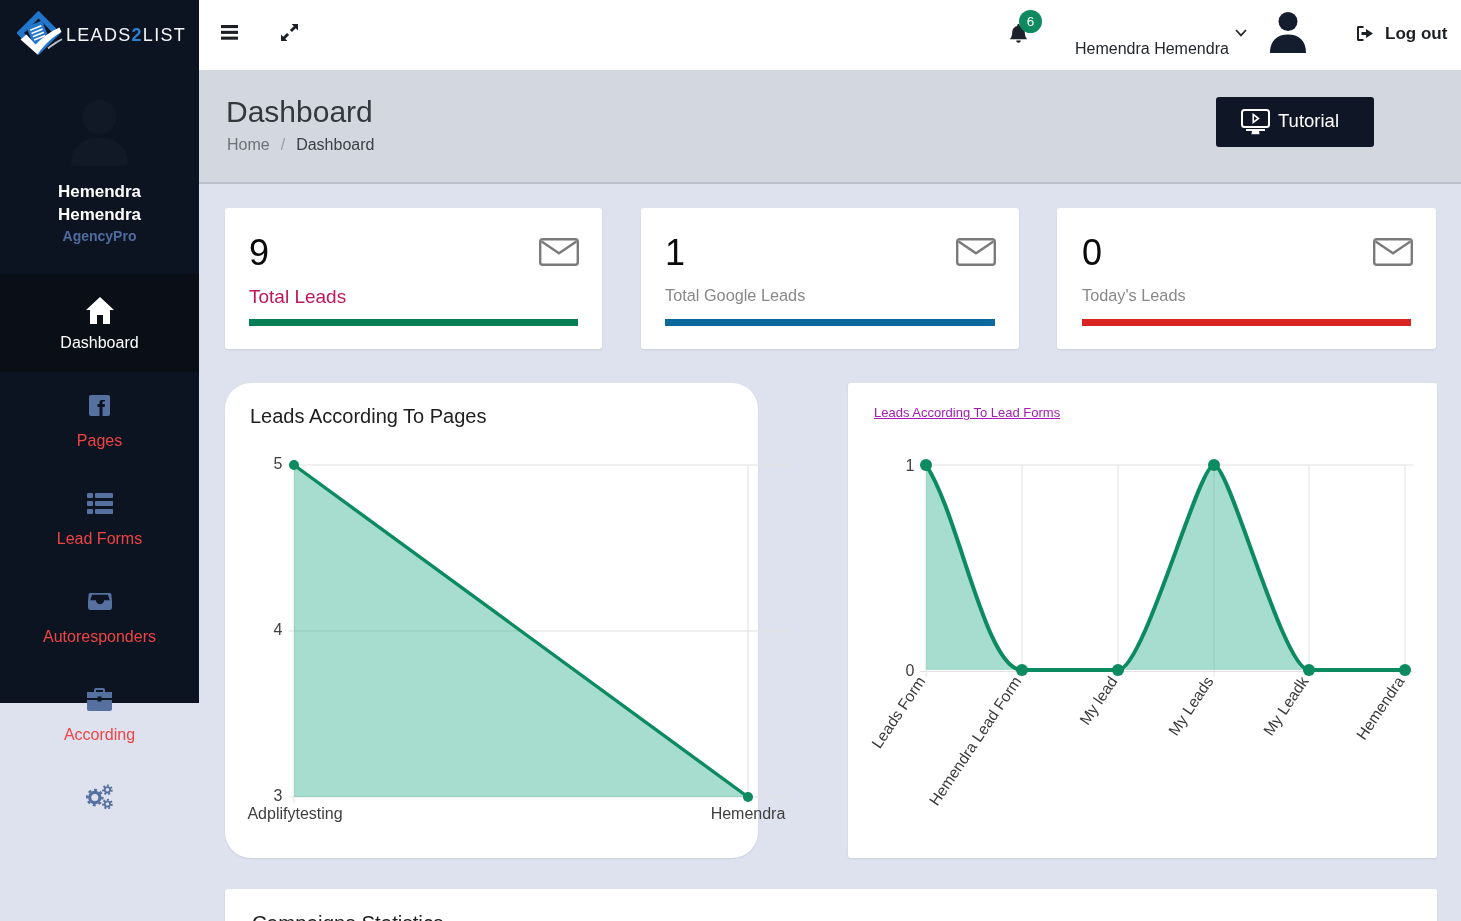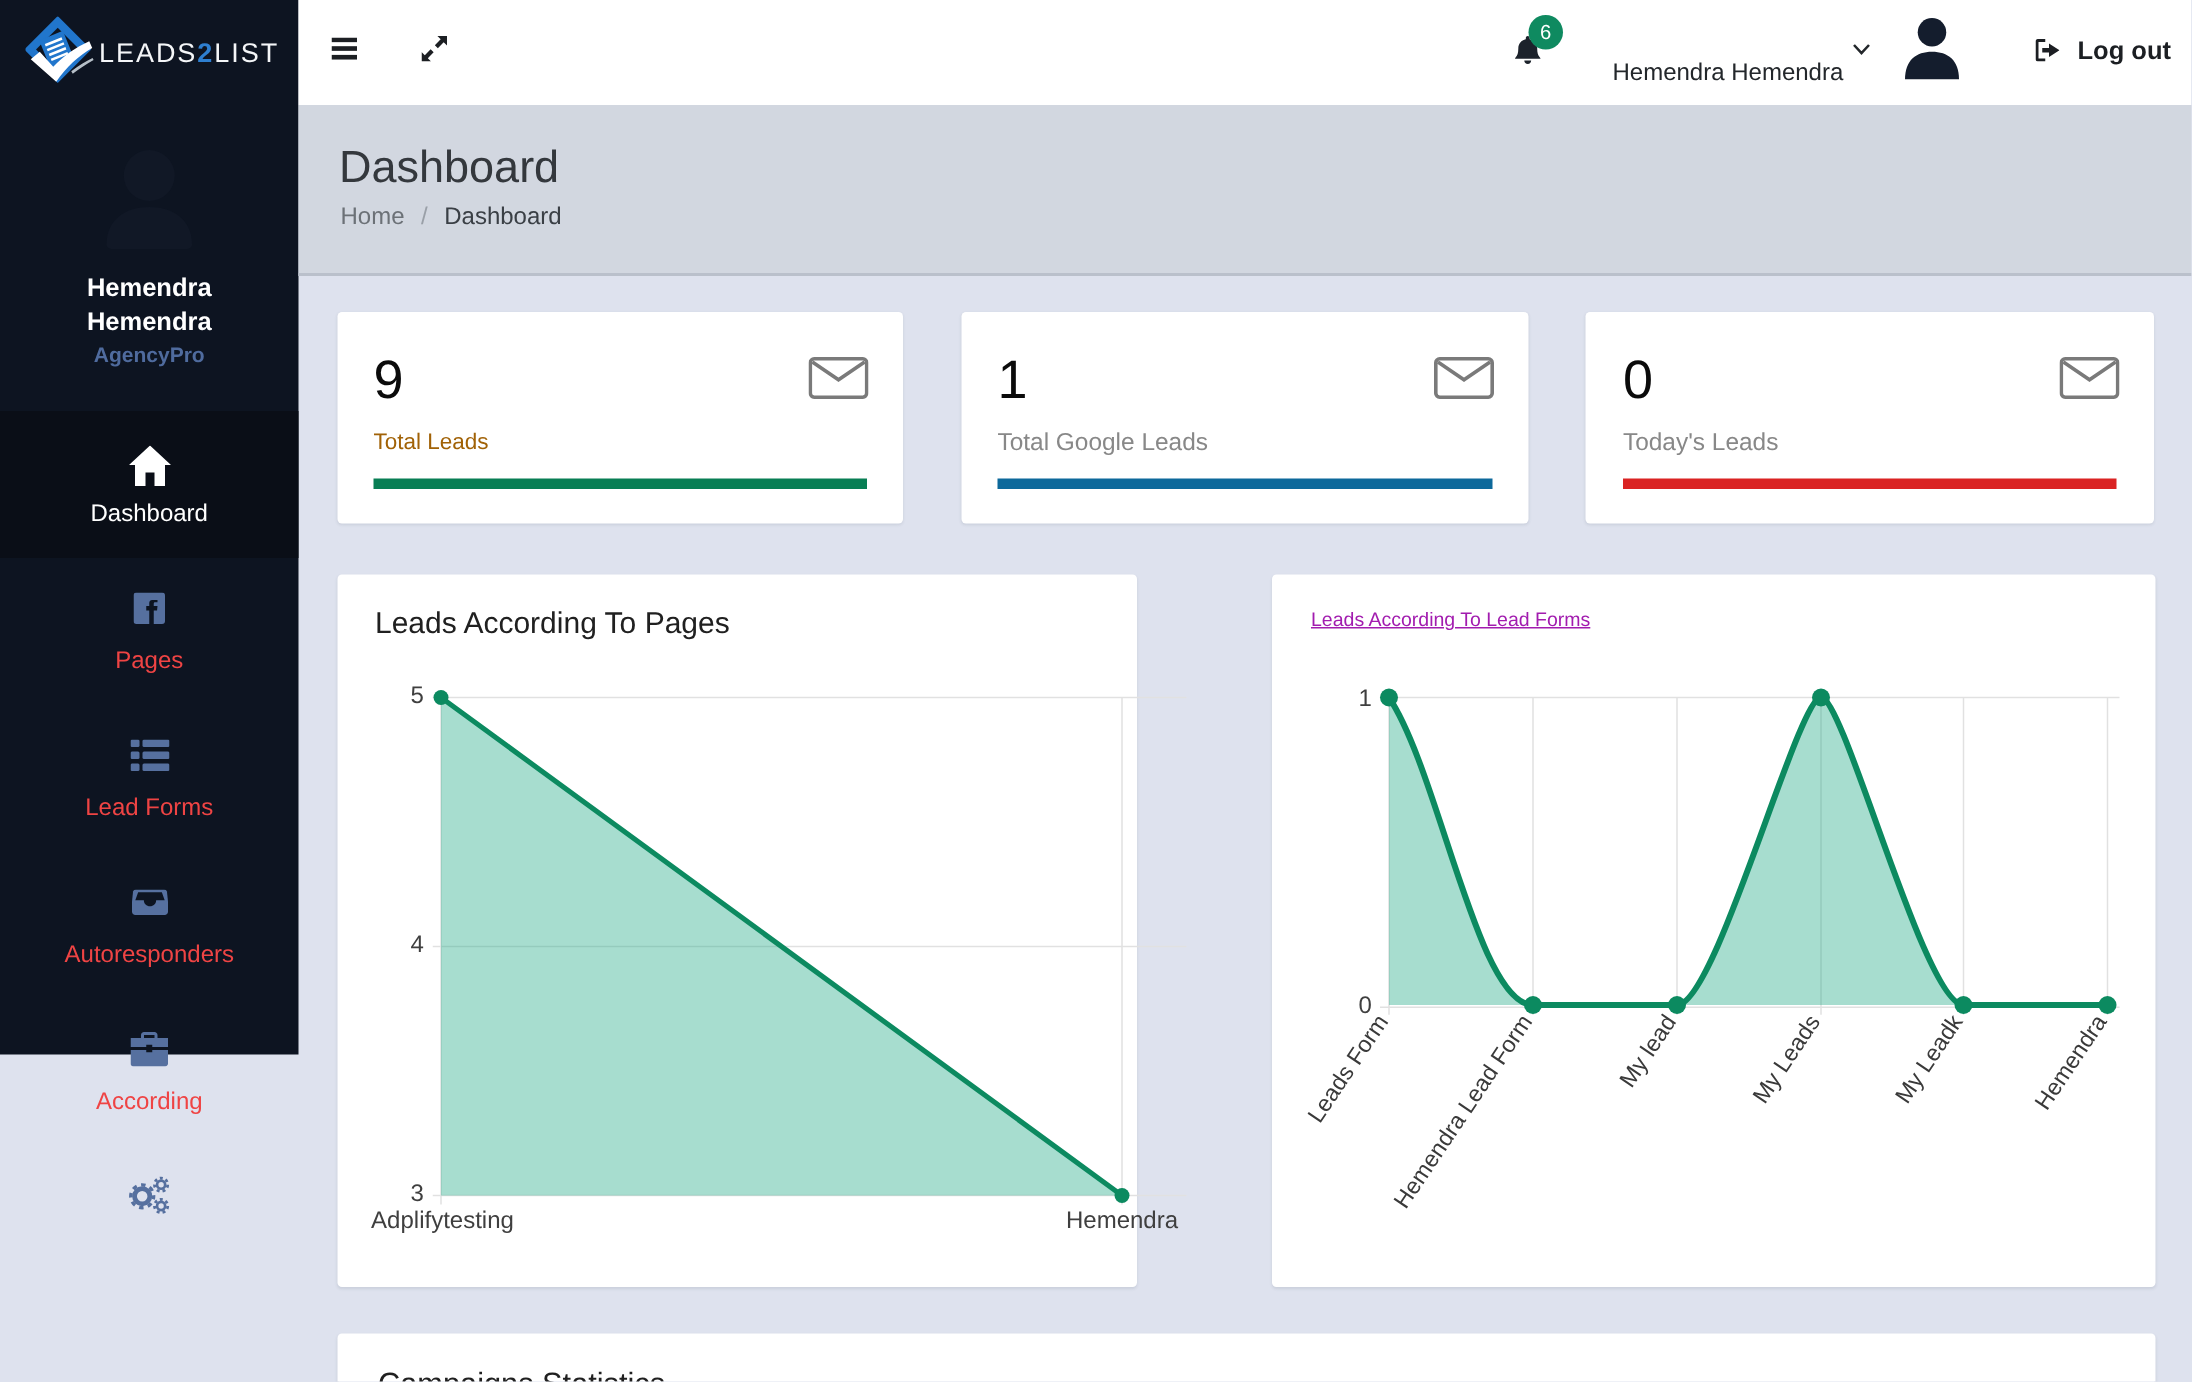--- a/index.html
+++ b/index.html
@@ -143,29 +143,38 @@
   <svg class="abs" style="left:1158px; top:26px;" width="16" height="15" viewBox="0 0 16 15" fill="#1c1f23">
     <path d="M 0 1.5 C 0 .7 .7 0 1.5 0 L 6.5 0 L 6.5 2 L 2 2 L 2 13 L 6.5 13 L 6.5 15 L 1.5 15 C .7 15 0 14.3 0 13.5 Z"></path>
     <path d="M 9 3 L 16 7.5 L 9 12 L 9 9 L 4.5 9 L 4.5 6 L 9 6 Z"></path>
   </svg>
   <div class="abs" style="left:1186px; top:24px; font-size:17px; color:#1c1f23;font-weight:bold;">Log out</div>
 </div>
 
 <div id="pagehead" class="abs">
   <div class="abs" style="left:27px; top:25px; font-size:30px; color:#34383d;">Dashboard</div>
   <div class="abs" style="left:28px; top:66px; font-size:16px;"><span style="color:#6c7177;">Home</span><span style="color:#9aa0a8; margin:0 11px;">/</span><span style="color:#3a3f45;">Dashboard</span></div>
+  <div class="abs" style="left:1017px; top:27px; width:158px; height:50px; background:#0f1726; border-radius:3px; color:#ffffff;">
+    <svg class="abs" style="left:25px; top:12px;" width="29" height="26" viewBox="0 0 29 26" fill="none" stroke="#ffffff">
+      <rect x="1" y="1" width="27" height="17" rx="2.5" stroke-width="2"></rect>
+      <path d="M 12.2 5.5 L 17.5 9.5 L 12.2 13.5 Z" stroke-width="1.6"></path>
+      <path d="M 5 21 L 24 21" stroke-width="2"></path>
+      <path d="M 12 21 L 11.4 24.5 L 17.6 24.5 L 17 21" stroke-width="1.6" fill="#ffffff"></path>
+    </svg>
+    <div class="abs" style="left:62px; top:13px; font-size:18.5px;">Tutorial</div>
+  </div>
 </div>
 
 <div class="card" style="left:225px; top:208px; width:377px; height:141px;">
   <div class="abs" style="left:24px; top:27px; font-size:36px; line-height:1; color:#0b0b0b;">9</div>
   <svg class="abs" style="left:314px; top:30px;" width="40" height="28" viewBox="0 0 40 28" fill="none" stroke="#7a7a7a">
       <rect x="1.2" y="1.2" width="37.6" height="25.6" rx="2.6" stroke-width="2.4"></rect>
       <path d="M 2.6 3.4 L 20 15.2 L 37.4 3.4" stroke-width="2.4"></path>
     </svg>
-  <div class="abs" style="left:24px; top:78px; font-size:15px; color:#a16207;">Total Leads</div>
+  <div class="abs" style="left:24px; top:78px; font-size:19px; color:#be185d;">Total Leads</div>
   <div class="abs" style="left:24px; top:111px; width:329px; height:7px; background:#087e54;"></div>
 </div>
 <div class="card" style="left:641px; top:208px; width:378px; height:141px;">
   <div class="abs" style="left:24px; top:27px; font-size:36px; line-height:1; color:#0b0b0b;">1</div>
   <svg class="abs" style="left:315px; top:30px;" width="40" height="28" viewBox="0 0 40 28" fill="none" stroke="#7a7a7a">
       <rect x="1.2" y="1.2" width="37.6" height="25.6" rx="2.6" stroke-width="2.4"></rect>
       <path d="M 2.6 3.4 L 20 15.2 L 37.4 3.4" stroke-width="2.4"></path>
     </svg>
   <div class="abs" style="left:24px; top:78px; font-size:16.3px; color:#888888;">Total Google Leads</div>
   <div class="abs" style="left:24px; top:111px; width:330px; height:7px; background:#0d699b;"></div>
@@ -173,21 +182,21 @@
 <div class="card" style="left:1057px; top:208px; width:379px; height:141px;">
   <div class="abs" style="left:25px; top:27px; font-size:36px; line-height:1; color:#0b0b0b;">0</div>
   <svg class="abs" style="left:316px; top:30px;" width="40" height="28" viewBox="0 0 40 28" fill="none" stroke="#7a7a7a">
       <rect x="1.2" y="1.2" width="37.6" height="25.6" rx="2.6" stroke-width="2.4"></rect>
       <path d="M 2.6 3.4 L 20 15.2 L 37.4 3.4" stroke-width="2.4"></path>
     </svg>
   <div class="abs" style="left:25px; top:78px; font-size:16.3px; color:#888888;">Today's Leads</div>
   <div class="abs" style="left:25px; top:111px; width:329px; height:7px; background:#da2323;"></div>
 </div>
 
-<div class="card" style="left:225px; top:383px; width:533px; height:475px;">
+<div class="card" style="left:225px; top:383px; width:533px; height:475px;border-radius:26px;">
   <div class="abs" style="left:25px; top:22px; font-size:20px; color:#202020;">Leads According To Pages</div>
   <svg class="abs" style="left:0; top:0;" width="587" height="475" viewBox="0 0 587 475">
     <g stroke="#e1e1e1" stroke-width="1">
       <line x1="63.5" y1="82" x2="566" y2="82"></line>
       <line x1="63.5" y1="248" x2="566" y2="248"></line>
       <line x1="63.5" y1="414" x2="566" y2="414"></line>
       <line x1="69" y1="82" x2="69" y2="420"></line>
       <line x1="523" y1="82" x2="523" y2="420"></line>
     </g>
     <polygon points="69,82 523,414 69,414" fill="rgba(34,170,135,0.4)"></polygon>

